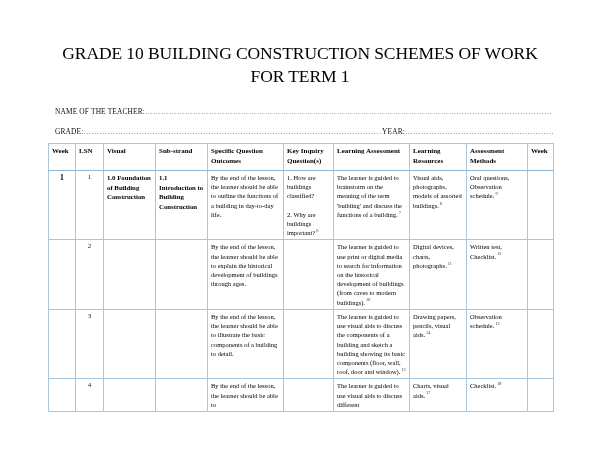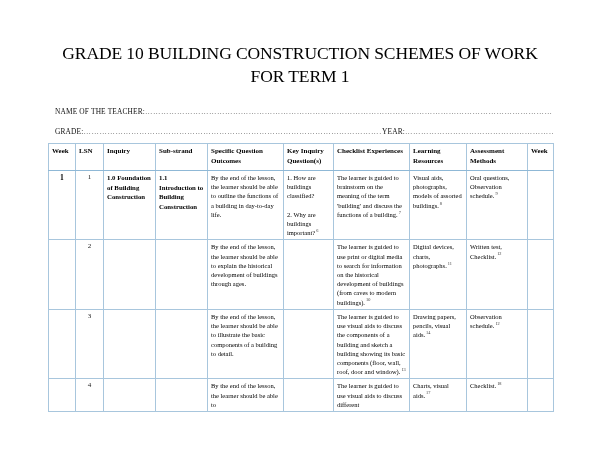--- a/index.html
+++ b/index.html
@@ -129,25 +129,25 @@
       <col style="width:50px">
       <col style="width:76px">
       <col style="width:57px">
       <col style="width:61px">
       <col style="width:26px">
     </colgroup>
     <thead>
       <tr>
         <th>Week</th>
         <th>LSN</th>
-        <th>Inquiry</th>
+        <th>Visual</th>
         <th>Sub-strand</th>
         <th>Specific Question Outcomes</th>
         <th>Key Inquiry Question(s)</th>
-        <th>Checklist Experiences</th>
+        <th>Learning Assessment</th>
         <th>Learning Resources</th>
         <th>Assessment Methods</th>
         <th>Week</th>
       </tr>
     </thead>
     <tbody>
 
       <tr>
         <td class="wk">1</td>
         <td class="lsn">1</td>

